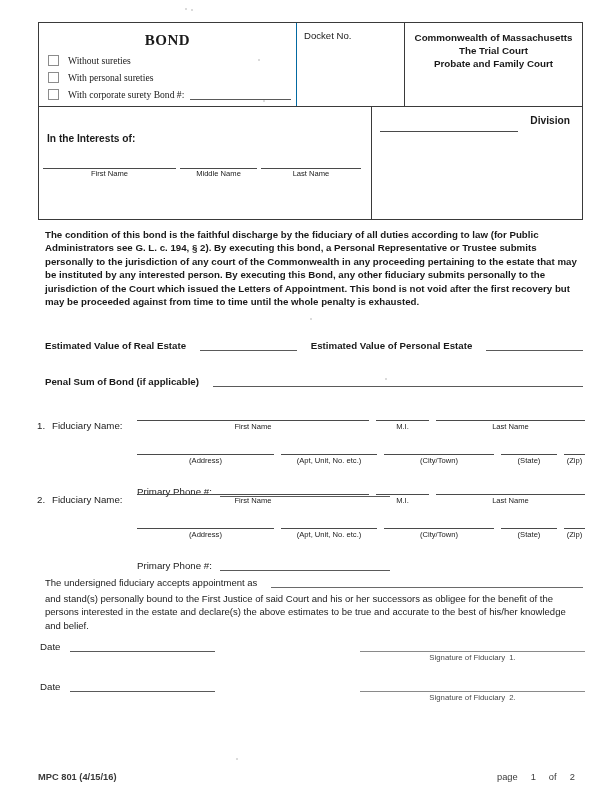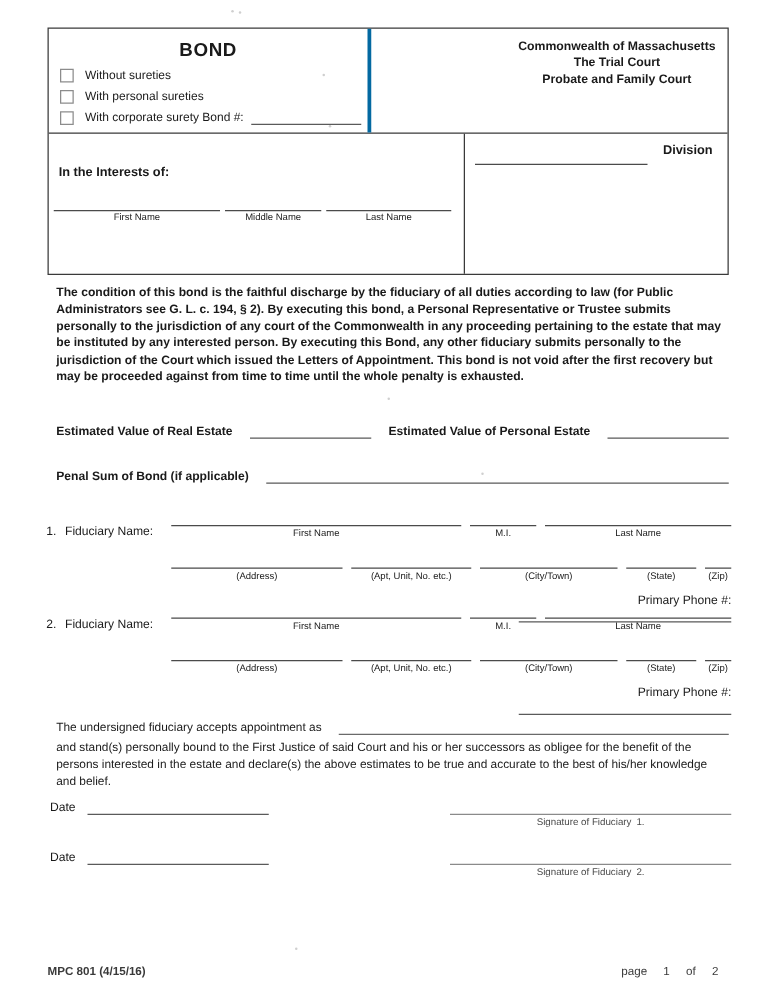--- a/index.html
+++ b/index.html
@@ -40,21 +40,22 @@
     width: 100%;
     height: 84px;
     box-sizing: border-box;
     border-bottom: 1px solid #3a3a3a;
   }
   .cell-bond {
     position: absolute;
     left: 0; top: 0;
     width: 258px; height: 100%;
     box-sizing: border-box;
-    border-right: 3px solid #0369a1;
+    border-right: 1px solid #0369a1;
+    font-family: Liberation Serif, serif;
   }
   .bond-title {
     text-align: center;
     font-size: 15px;
     font-weight: bold;
     letter-spacing: .5px;
     margin-top: 9px;
   }
   .cb-row {
     display: flex;
@@ -240,22 +241,21 @@
   .addr-row {
     display: flex;
     align-items: flex-end;
     margin-top: 12px;
   }
   .addr-indent { width: 100px; flex: none; }
 
   .phone-row {
     display: flex;
     align-items: flex-end;
-    margin-top: 10px;
-    flex-direction: column;
+    margin-top: 20px;
   }
   .phone-indent { width: 100px; flex: none; }
   .phone-lbl { flex: none; }
   .phone-line {
     border-bottom: 1px solid #5a5a5a;
     height: 11px;
     width: 170px;
     margin-left: 8px;
     flex: none;
   }
@@ -376,20 +376,23 @@
           <div class="cb-label">With personal sureties</div>
         </div>
 
         <div class="cb-row">
           <div class="cbox"></div>
           <div class="cb-label">With corporate surety Bond #:</div>
           <div class="bond-num-line"></div>
         </div>
       </div>
 
+      <div class="cell-docket">
+        <div class="docket-label">Docket No.</div>
+      </div>
 
       <div class="cell-court">
         <div class="court-line">Commonwealth of Massachusetts</div>
         <div class="court-line">The Trial Court</div>
         <div class="court-line">Probate and Family Court</div>
       </div>
     </div>
 
     <div class="hdr-bot">
 

